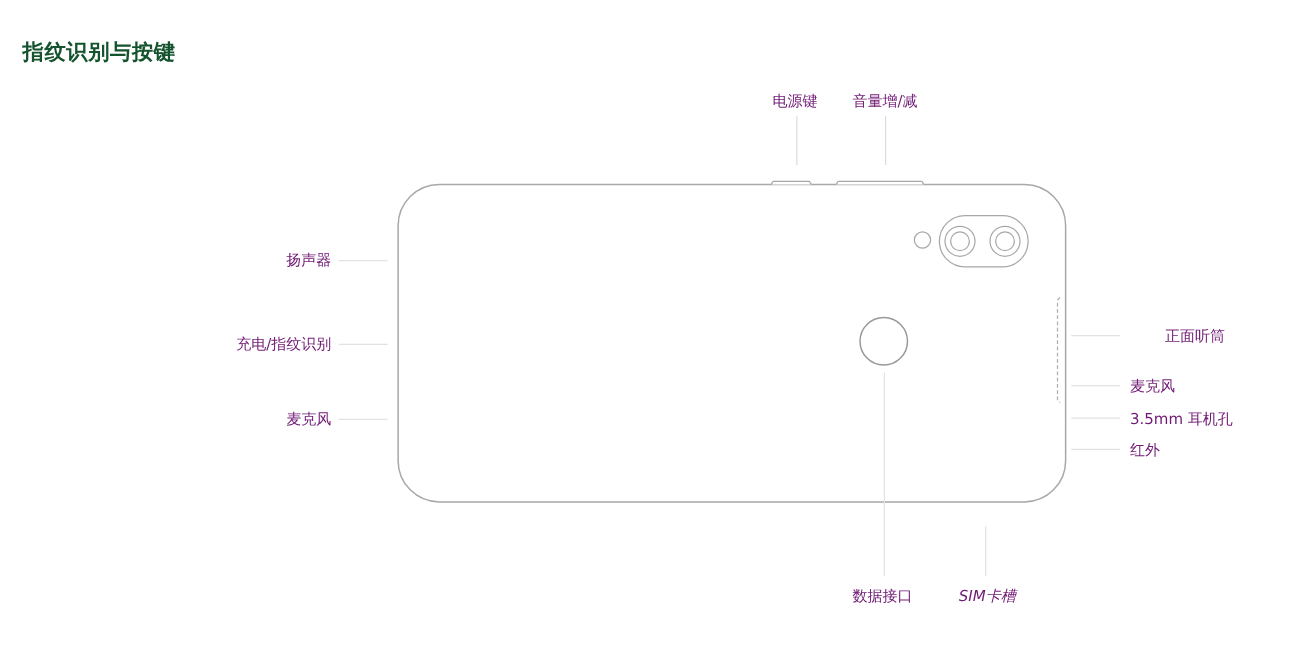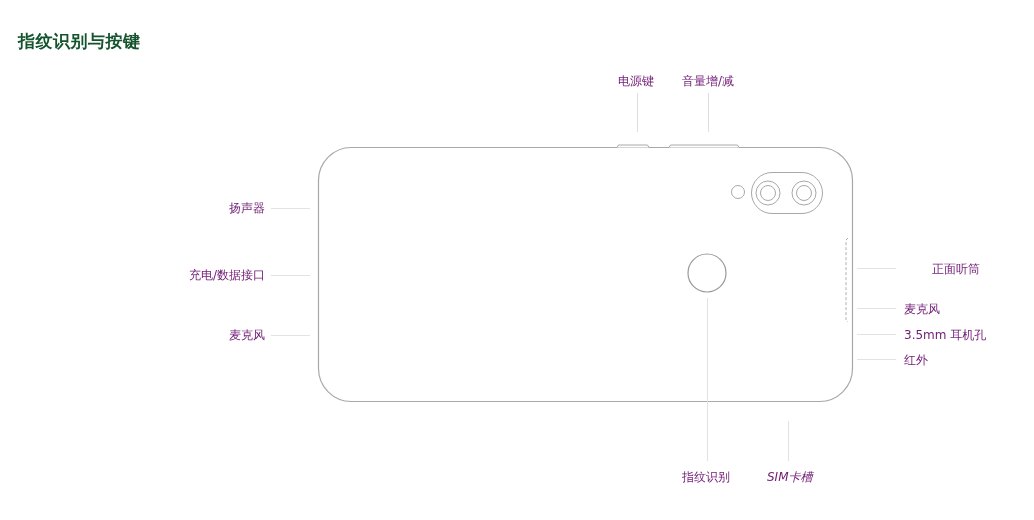--- a/index.html
+++ b/index.html
@@ -49,22 +49,22 @@
   <line x1="857" y1="359.5" x2="896" y2="359.5" stroke="#e2e2e2" stroke-width="1"></line>
 
   <line x1="707.5" y1="298" x2="707.5" y2="461" stroke="#e2e2e2" stroke-width="1"></line>
   <line x1="788.5" y1="421" x2="788.5" y2="461" stroke="#e2e2e2" stroke-width="1"></line>
 </svg>
 
 <div class="label" style="left:618px; top:74px;">电源键</div>
 <div class="label" style="left:682px; top:74px;">音量增/减</div>
 
 <div class="label right-align" style="right:769px; top:201px;">扬声器</div>
-<div class="label right-align" style="right:769px; top:268px;">充电/数据接口</div>
+<div class="label right-align" style="right:769px; top:268px;">充电/指纹识别</div>
 <div class="label right-align" style="right:769px; top:328px;">麦克风</div>
 
 <div class="label" style="left:904px; top:262px;margin-left:28px;">正面听筒</div>
 <div class="label" style="left:904px; top:302px;">麦克风</div>
 <div class="label" style="left:904px; top:328px;text-align:center;">3.5mm 耳机孔</div>
 <div class="label" style="left:904px; top:353px;">红外</div>
 
-<div class="label" style="left:682px; top:470px;">指纹识别</div>
+<div class="label" style="left:682px; top:470px;">数据接口</div>
 <div class="label" style="left:767px; top:470px;font-style:italic;">SIM卡槽</div>
 
 </body></html>

